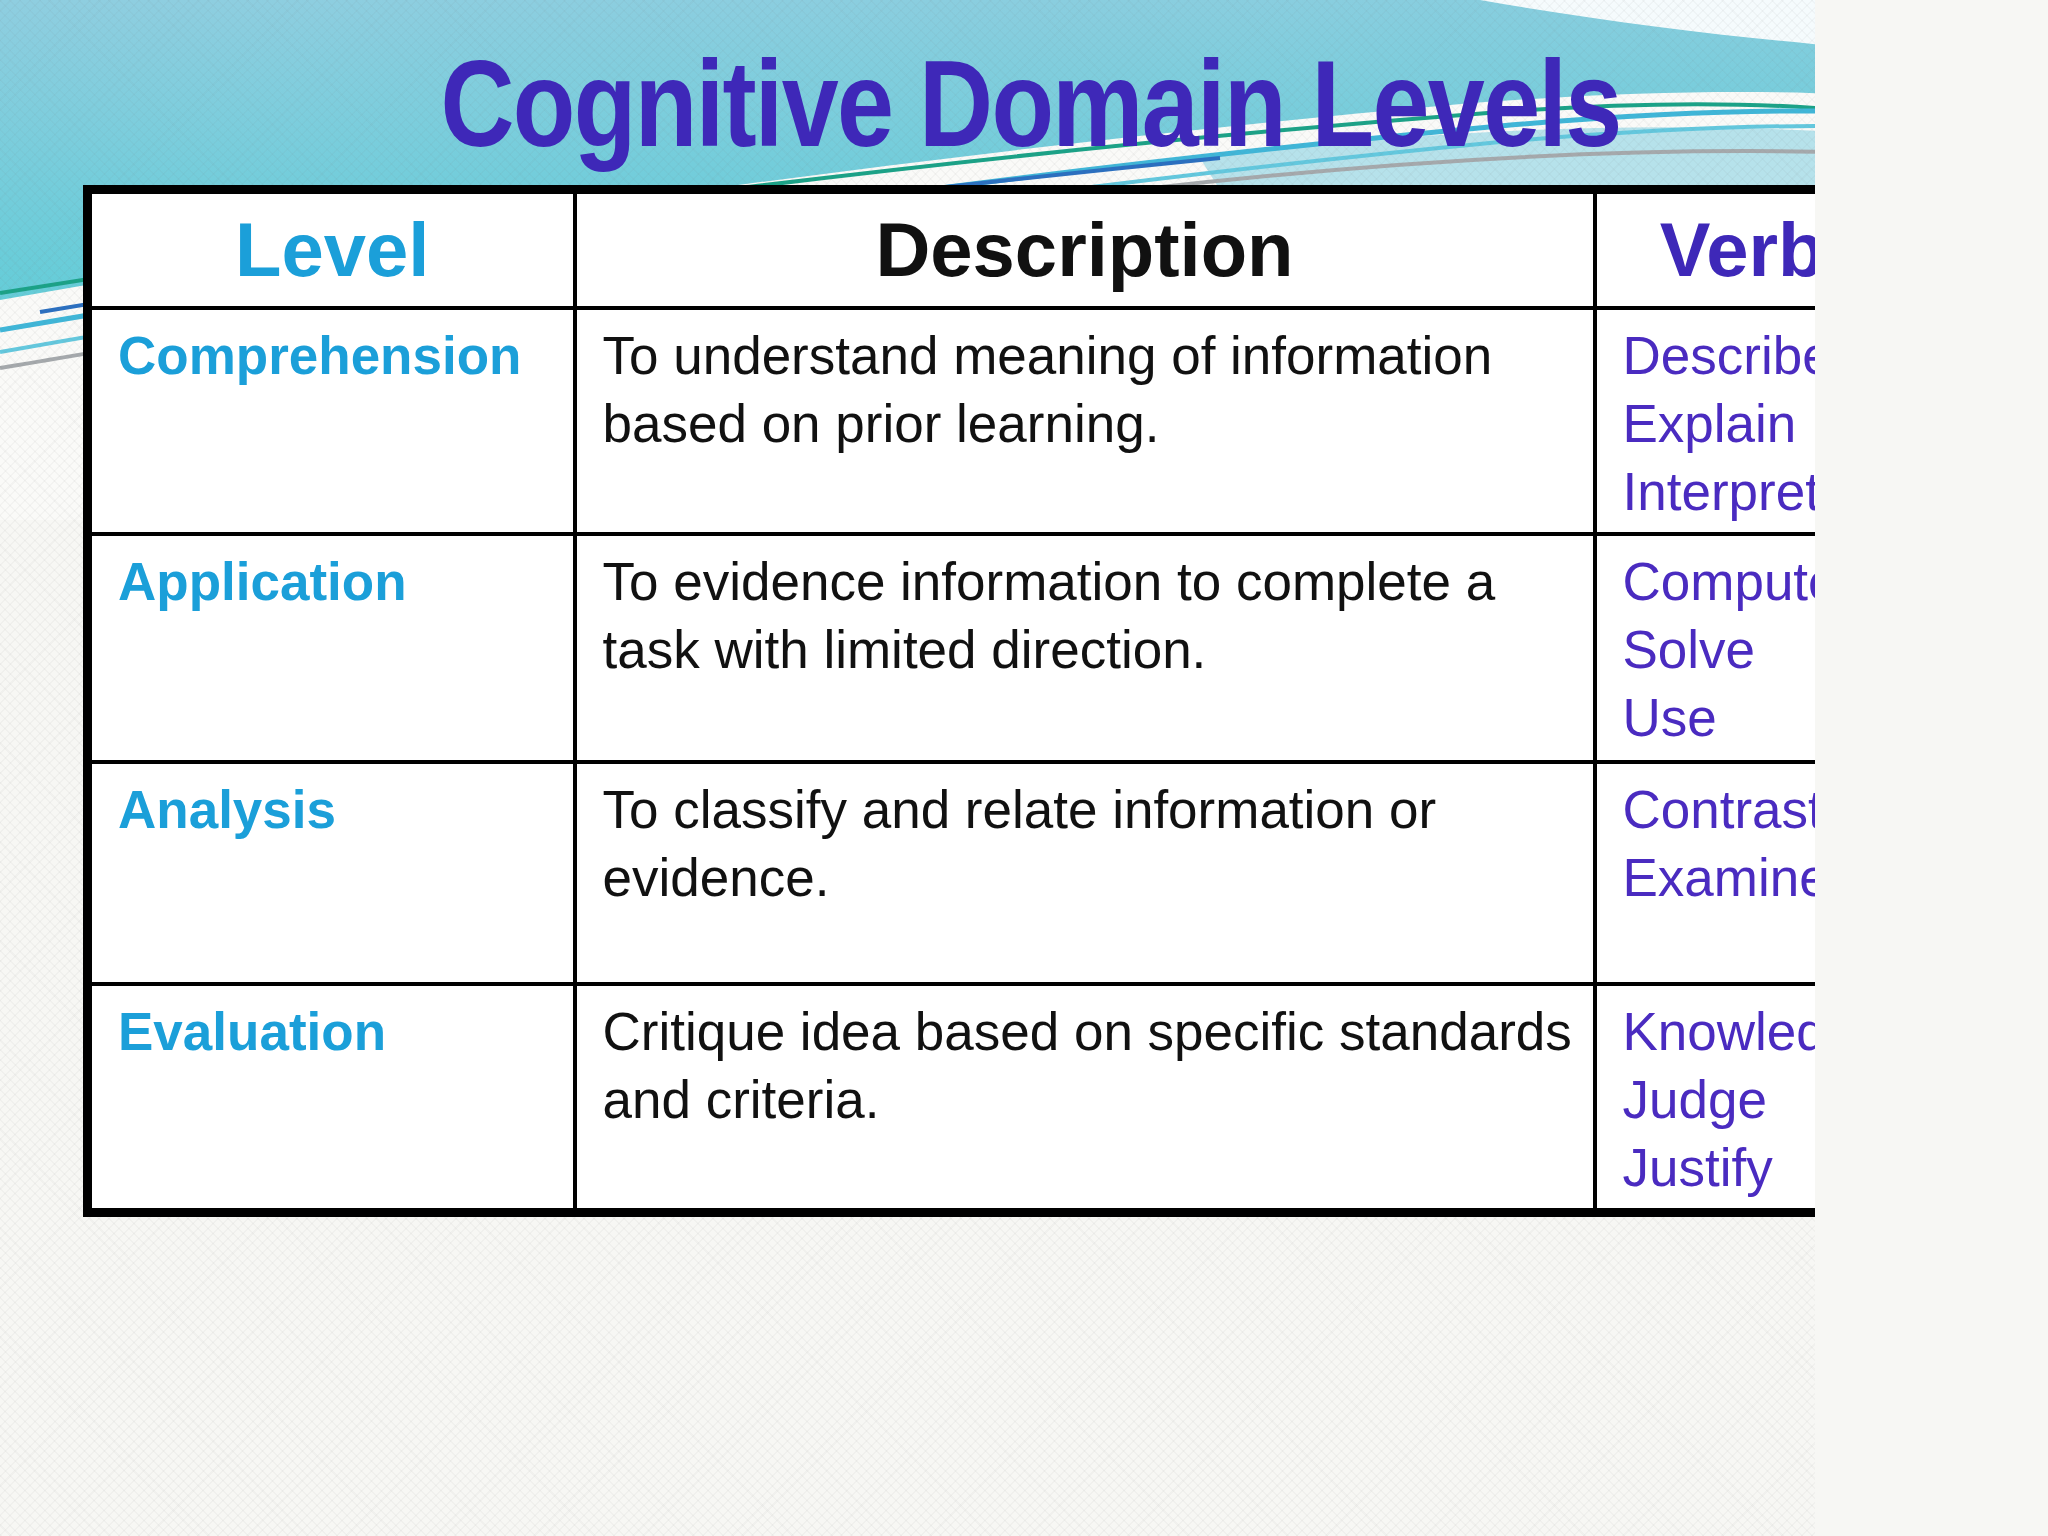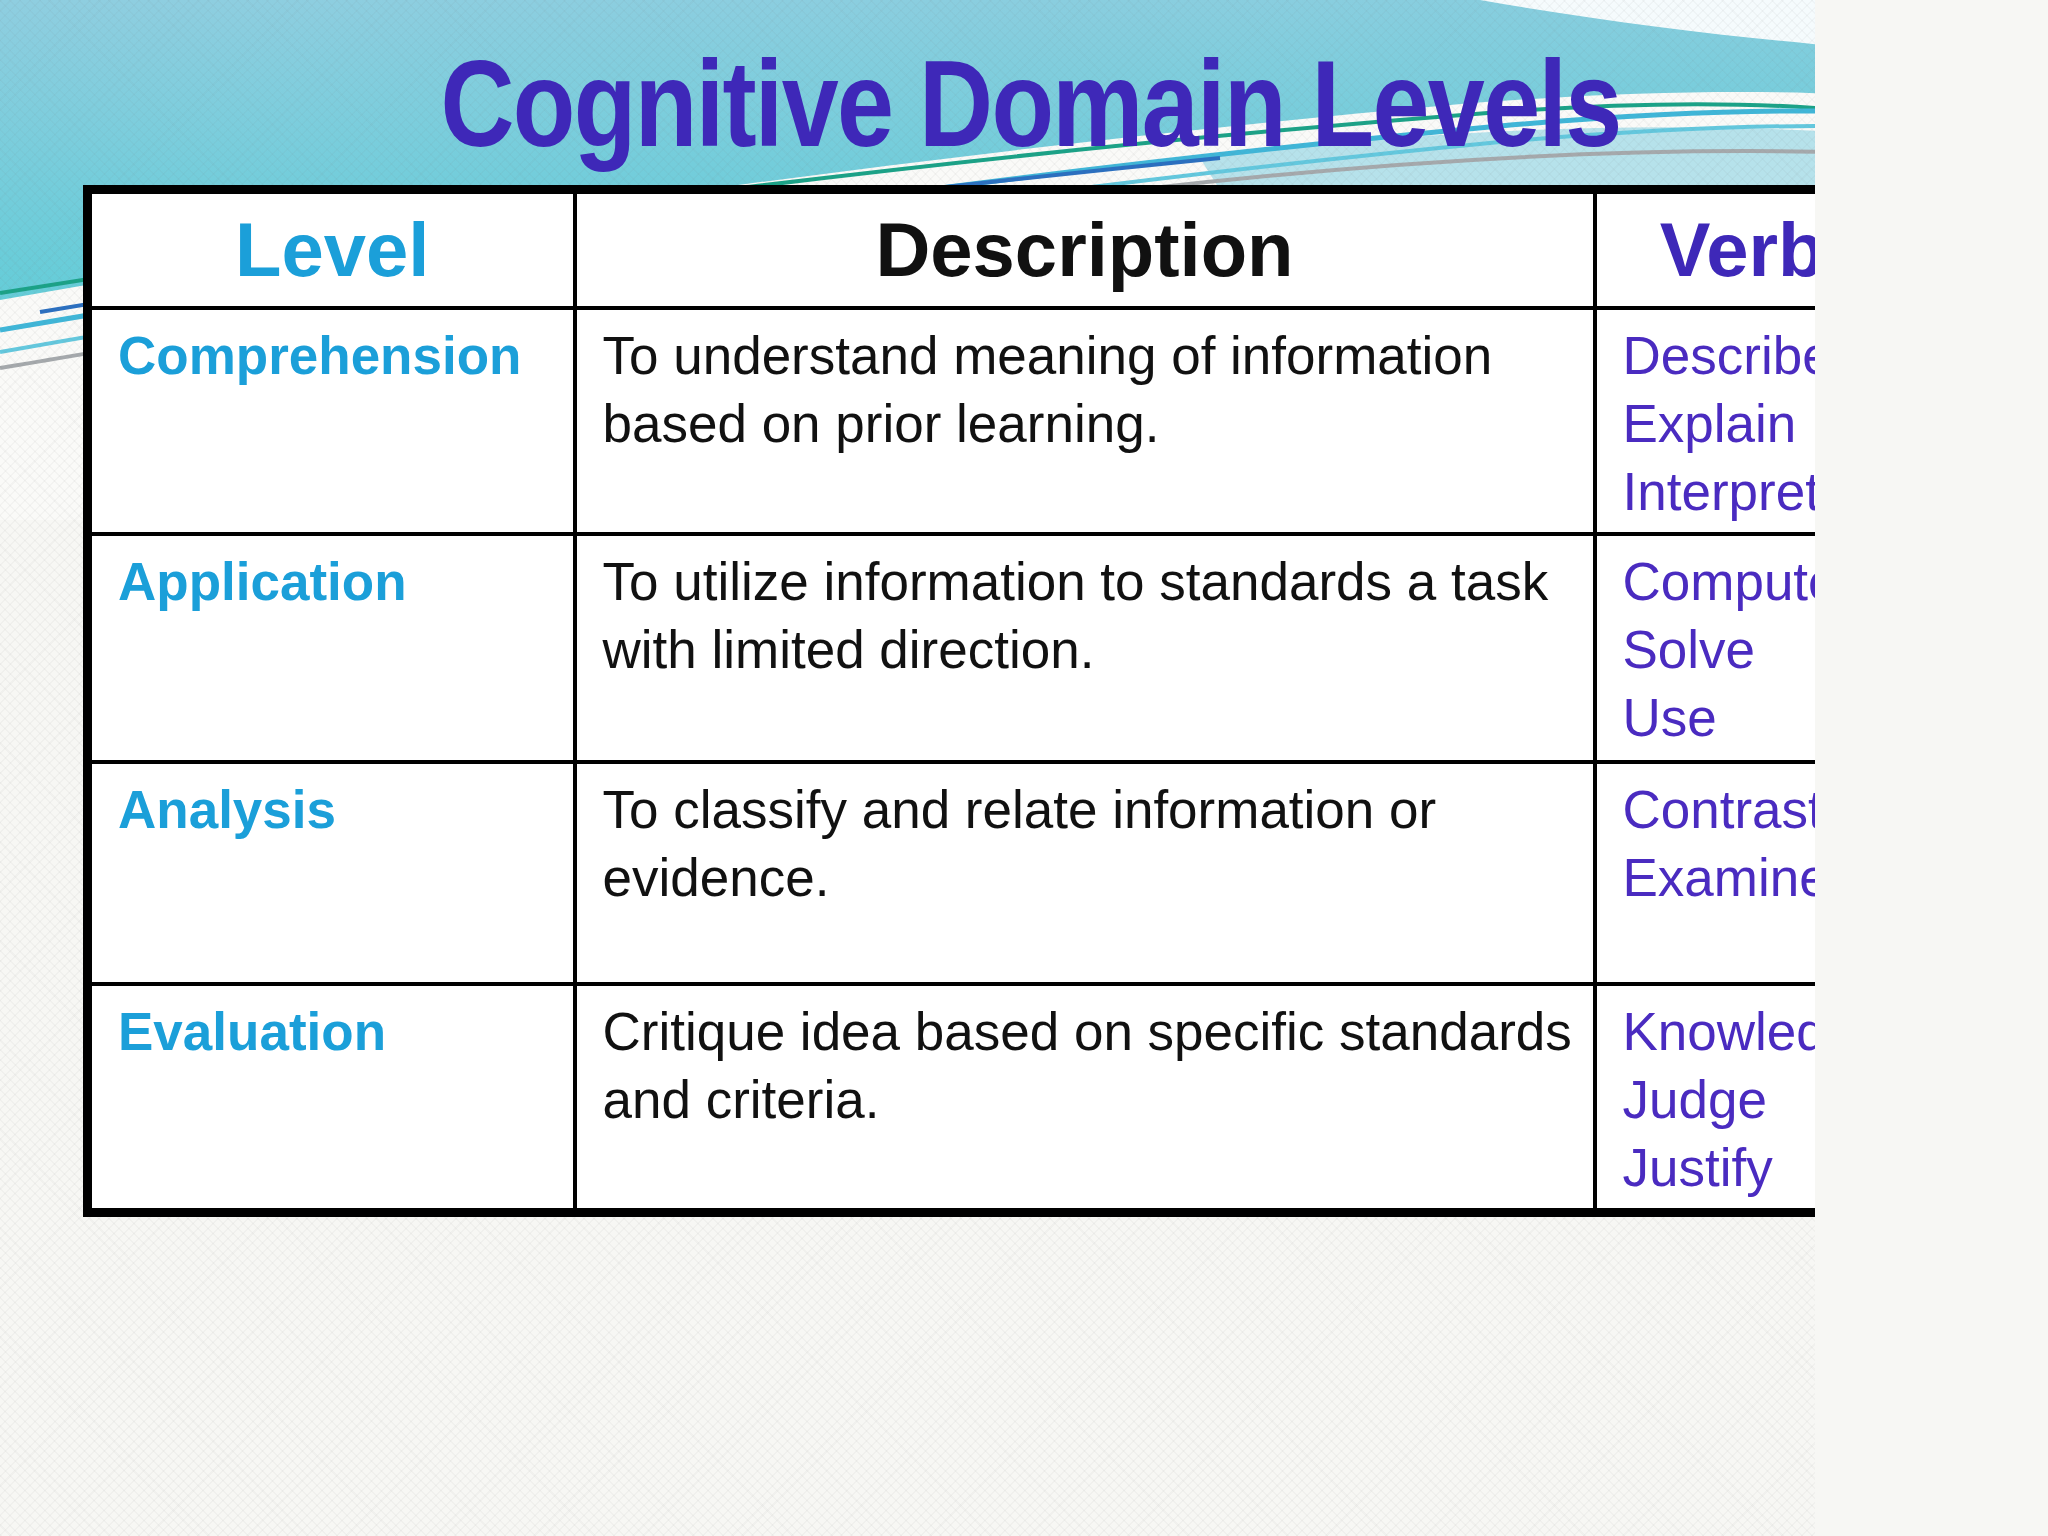--- a/index.html
+++ b/index.html
@@ -125,21 +125,21 @@
     <tbody>
         <tr>
           <td class="cell-level">Comprehension</td>
           <td class="cell-desc">To understand meaning of information based on prior learning.</td>
           <td class="cell-verbs">Describe
 Explain
 Interpret</td>
         </tr>
         <tr>
           <td class="cell-level">Application</td>
-          <td class="cell-desc">To utilize information to standards a task with limited direction.</td>
+          <td class="cell-desc">To evidence information to complete a task with limited direction.</td>
           <td class="cell-verbs">Compute
 Solve
 Use</td>
         </tr>
         <tr>
           <td class="cell-level">Analysis</td>
           <td class="cell-desc">To classify and relate information or evidence.</td>
           <td class="cell-verbs">Contrast
 Examine</td>
         </tr>

